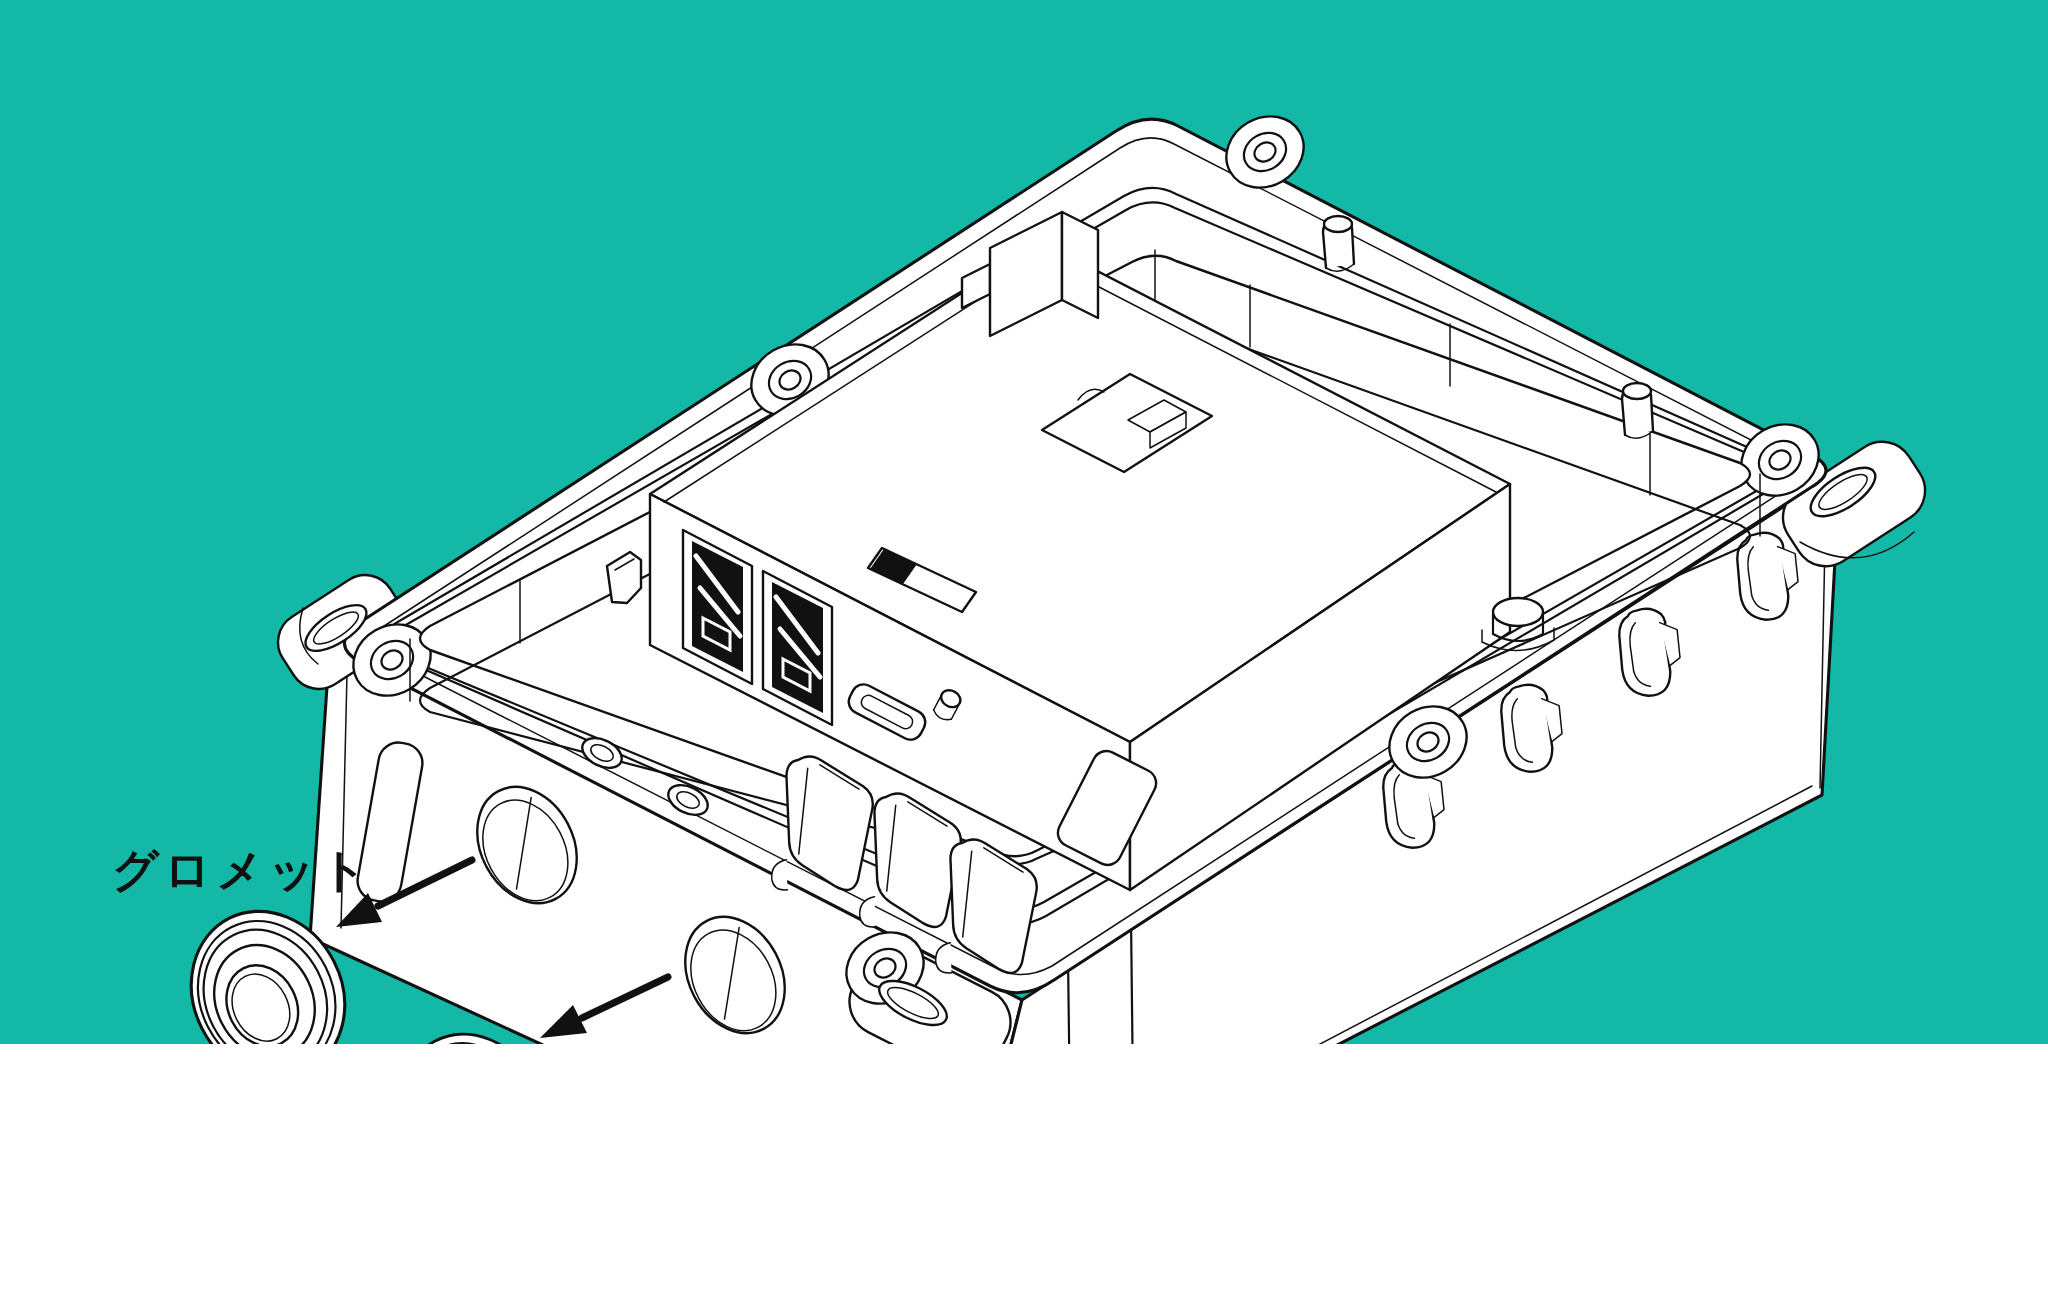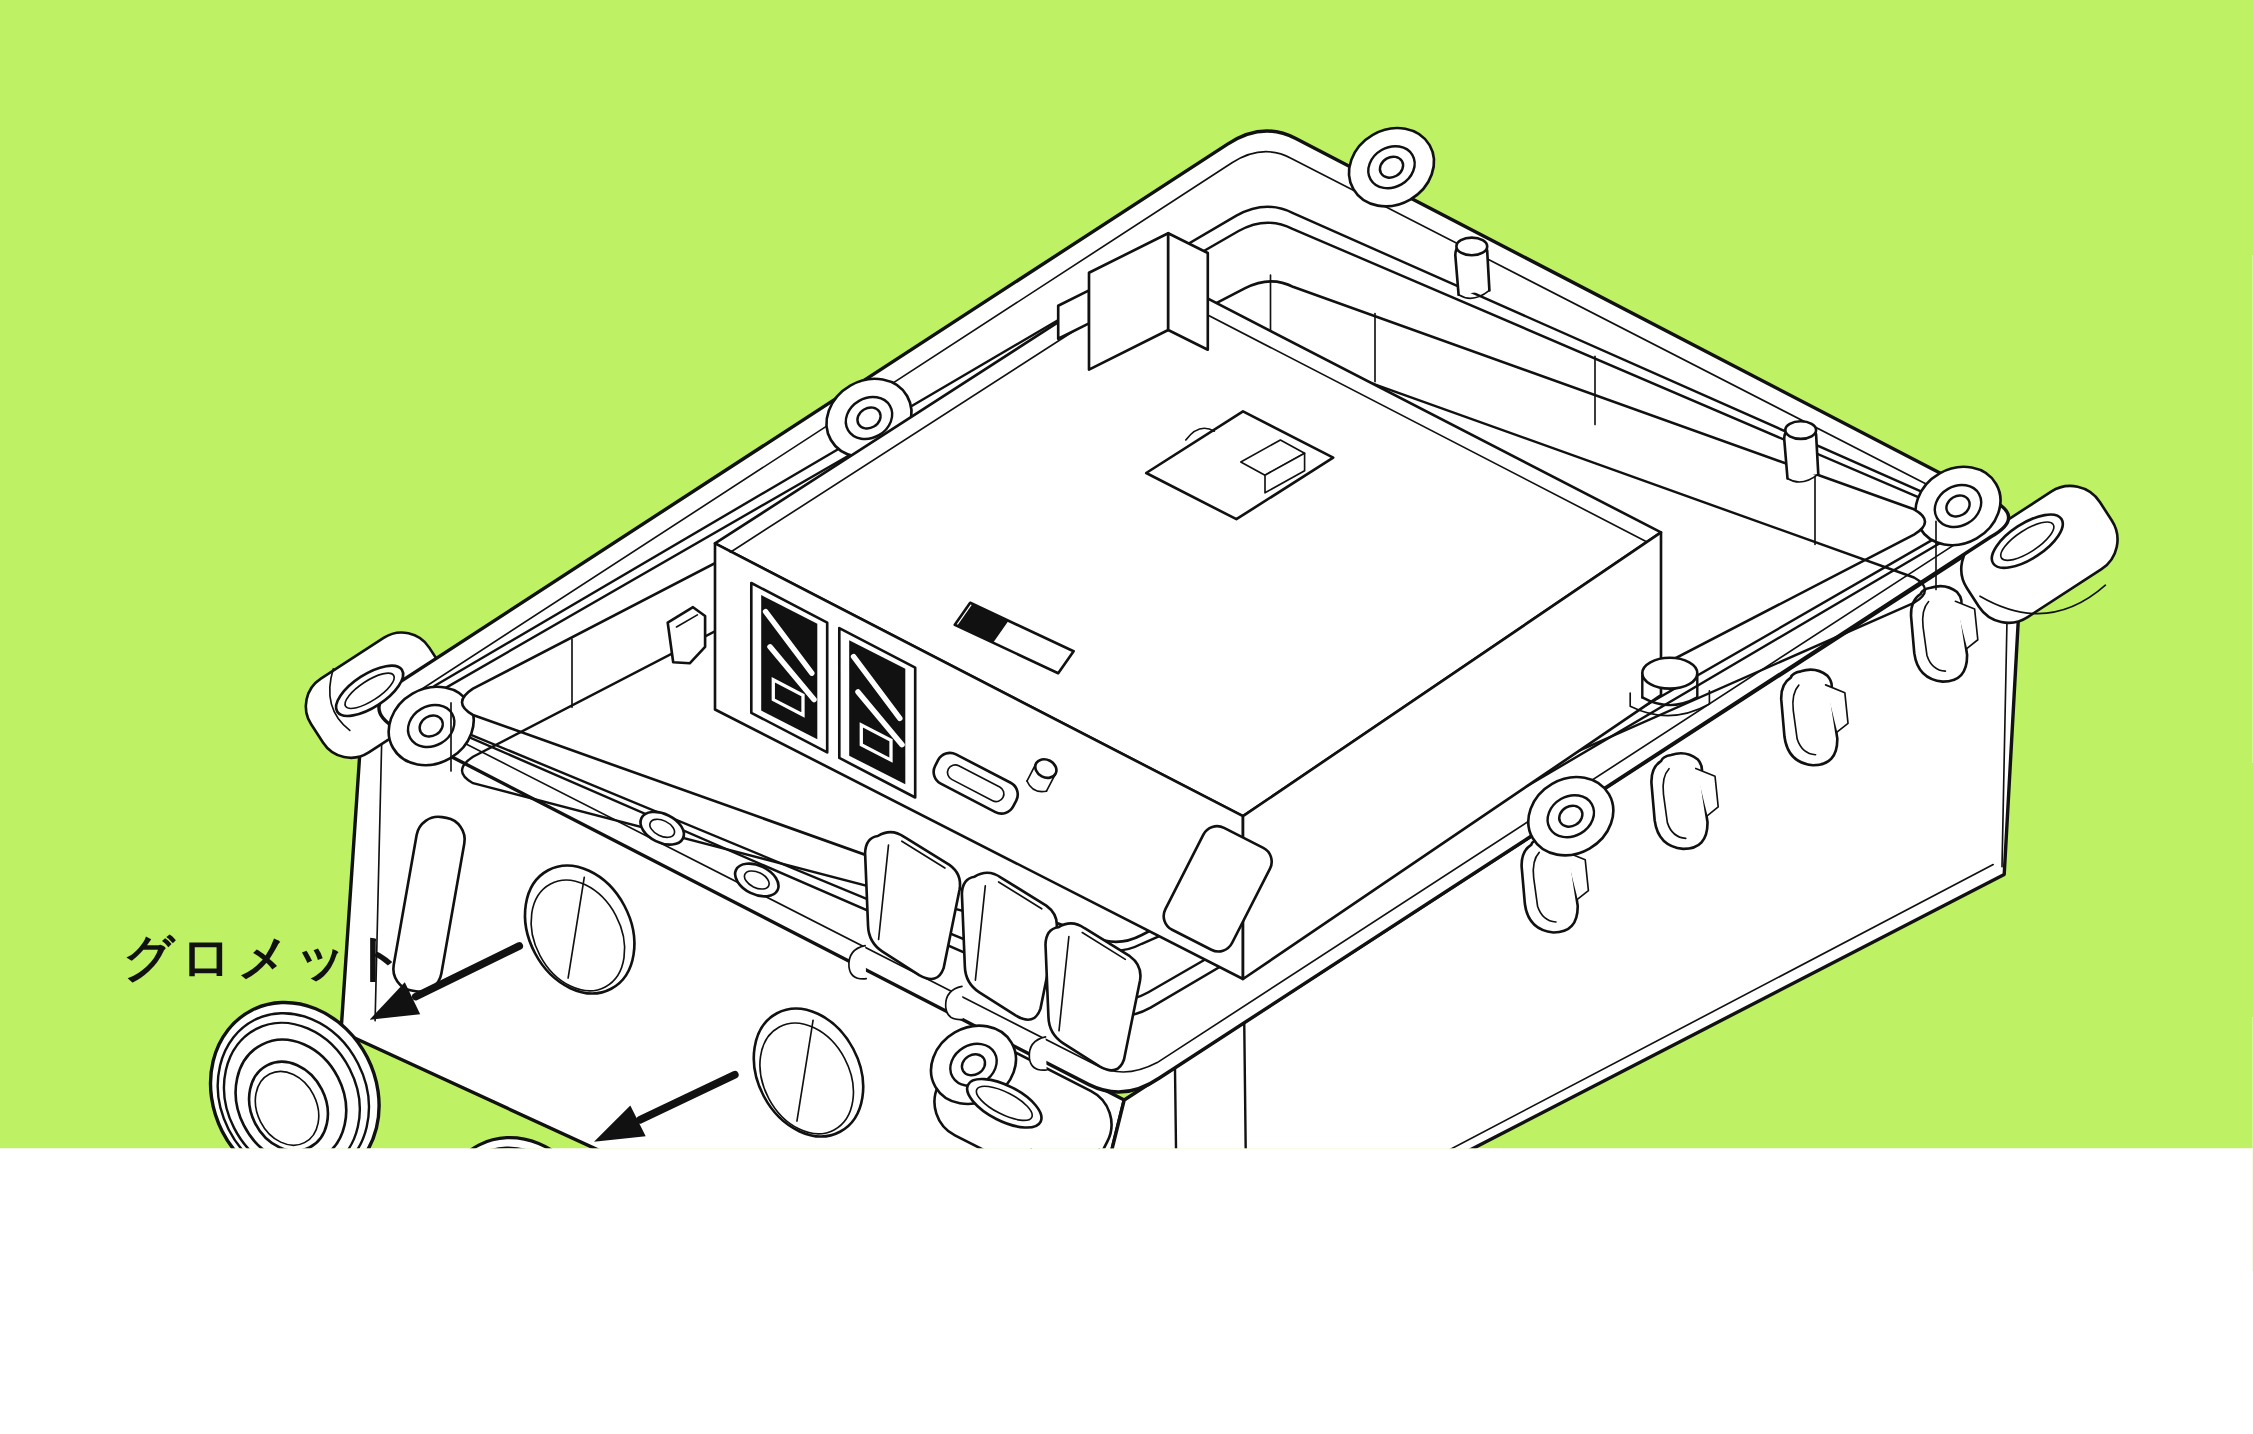--- a/index.html
+++ b/index.html
@@ -1,16 +1,16 @@
 <!DOCTYPE html>
 <html><head>
 <meta charset="utf-8">
 <style>
   html,body{margin:0;padding:0;background:#ffffff;}
-  .stage{position:relative;width:2048px;height:1044px;background:#bef264;overflow:hidden;
+  .stage{position:relative;width:2048px;height:1044px;background:#14b8a6;overflow:hidden;
          font-family:"DejaVu Sans",sans-serif;}
   .stage svg{position:absolute;left:0;top:0;}
   .f{fill:#ffffff;stroke:#111111;stroke-width:2.4;stroke-linejoin:round;stroke-linecap:round;}
   .n{fill:none;stroke:#111111;stroke-width:2.2;stroke-linejoin:round;stroke-linecap:round;}
   .t{stroke-width:1.5;}
   .h{stroke-width:3.1;}
   .d{fill:#111111;stroke:none;}
   .wd{stroke:#ffffff;stroke-width:5;fill:none;stroke-linecap:round;}
   .shaft{stroke:#111111;stroke-width:7;stroke-linecap:round;fill:none;}
   .label-text{font-size:46px;font-weight:700;letter-spacing:5px;fill:#111111;

